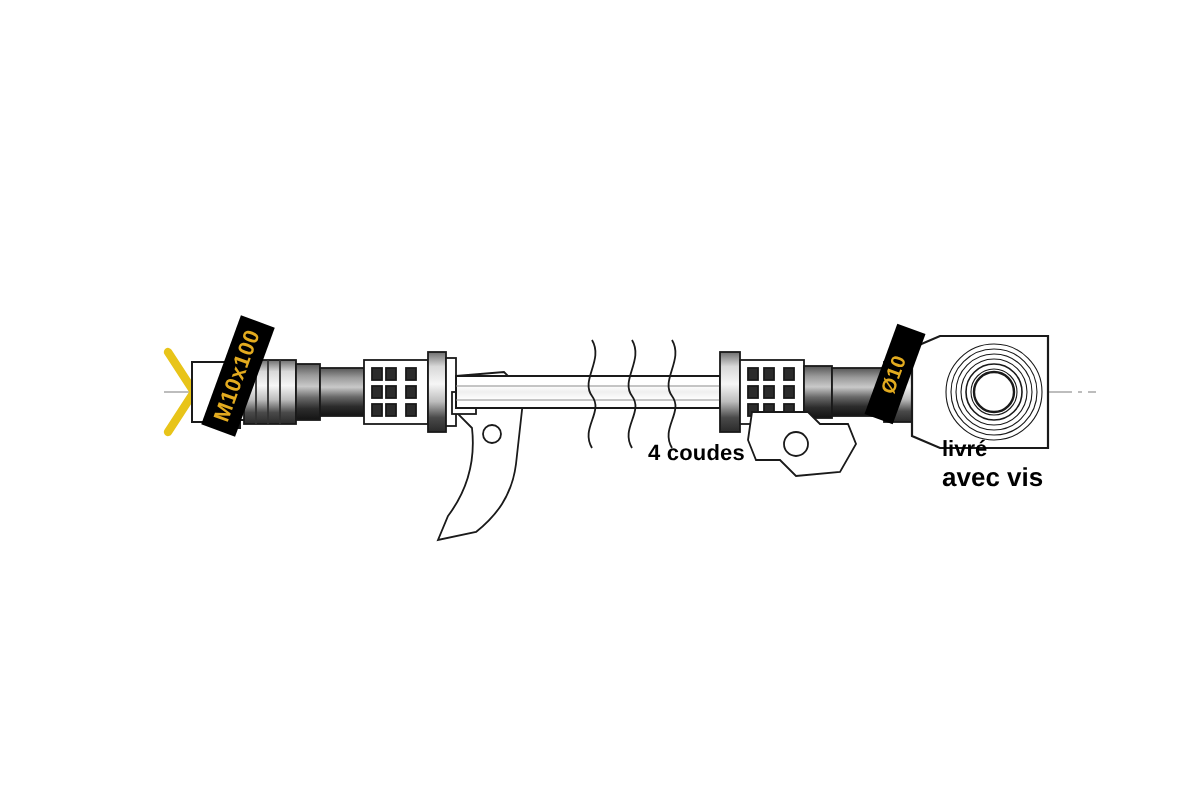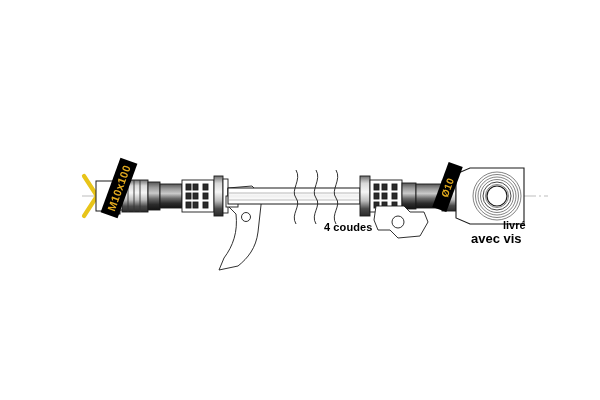--- a/index.html
+++ b/index.html
@@ -4,21 +4,21 @@
 <style>
   html,body{margin:0;padding:0;}
   body{
     width:600px;height:400px;background:#ffffff;
     font-family:"Liberation Sans", sans-serif;
     overflow:hidden;position:relative;
   }
   #stage{position:absolute;inset:0;width:600px;height:400px;}
   .txt{position:absolute;font-weight:bold;color:#000;white-space:nowrap;}
   #coudes{left:308px;top:221px;font-size:11px;letter-spacing:.1px;margin-left:16px;}
-  #livre1{left:471px;top:219px;font-size:11px;margin-left:32px;}
+  #livre1{left:471px;top:219px;font-size:11px;}
   #livre2{left:471px;top:231px;font-size:13px;}
   .tag{position:absolute;background:#000;color:#e3ab1f;font-weight:bold;
        display:flex;align-items:center;justify-content:center;}
   #tagA{left:110px;top:159px;width:18px;height:58px;
         transform:rotate(20deg);transform-origin:50% 50%;}
   #tagA span{transform:rotate(-90deg);font-size:11px;letter-spacing:.3px;}
   #tagB{left:440px;top:163px;width:15px;height:48px;
         transform:rotate(20deg);transform-origin:50% 50%;}
   #tagB span{transform:rotate(-90deg);font-size:10px;letter-spacing:.2px;}
 </style>

